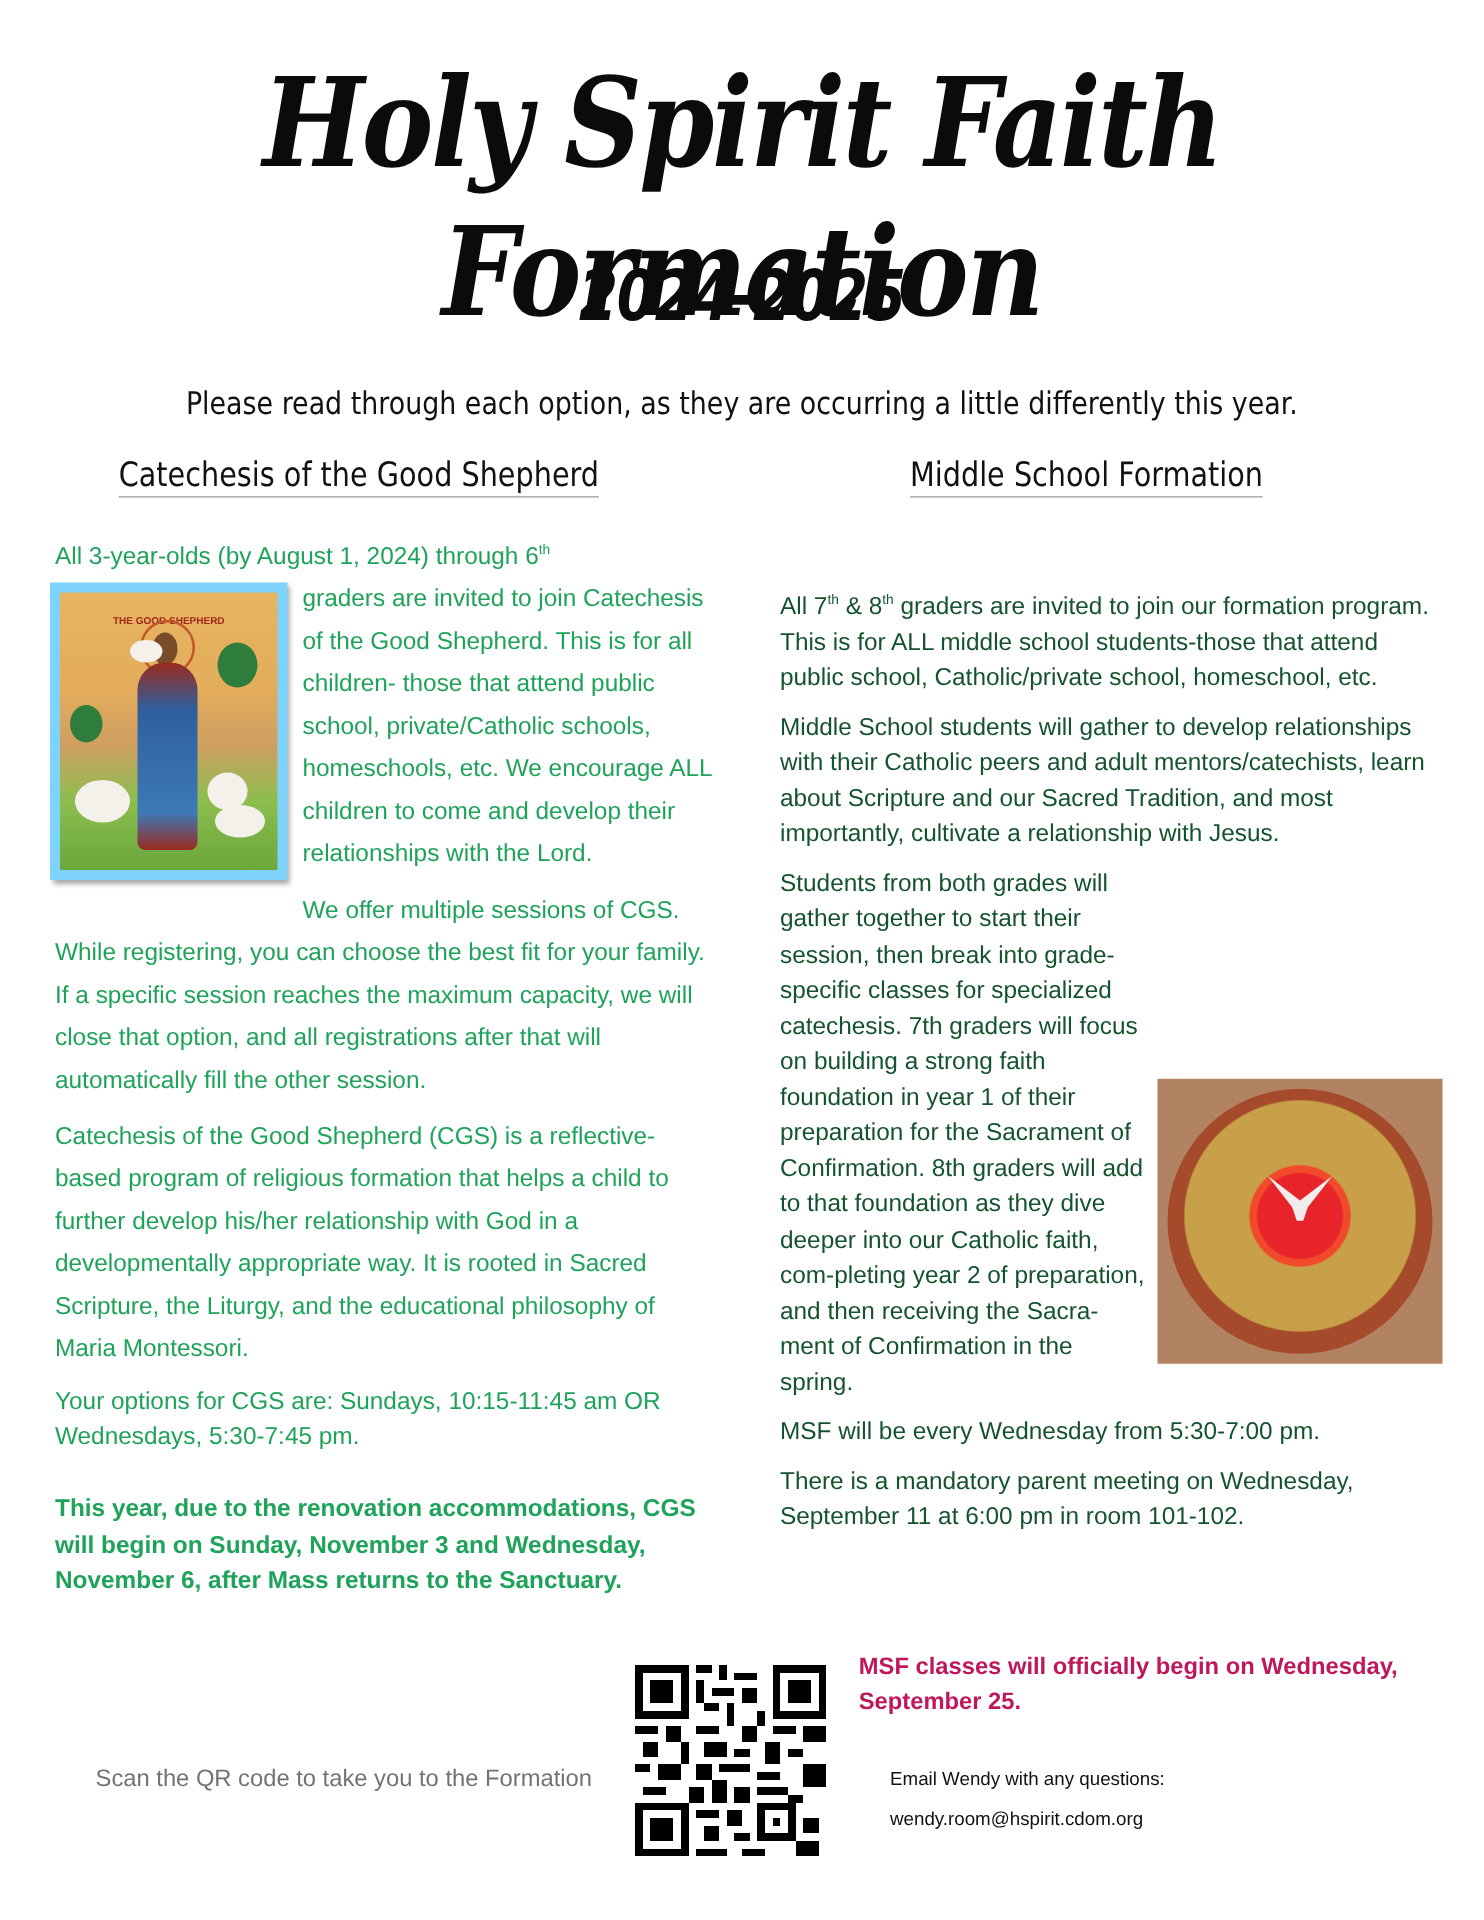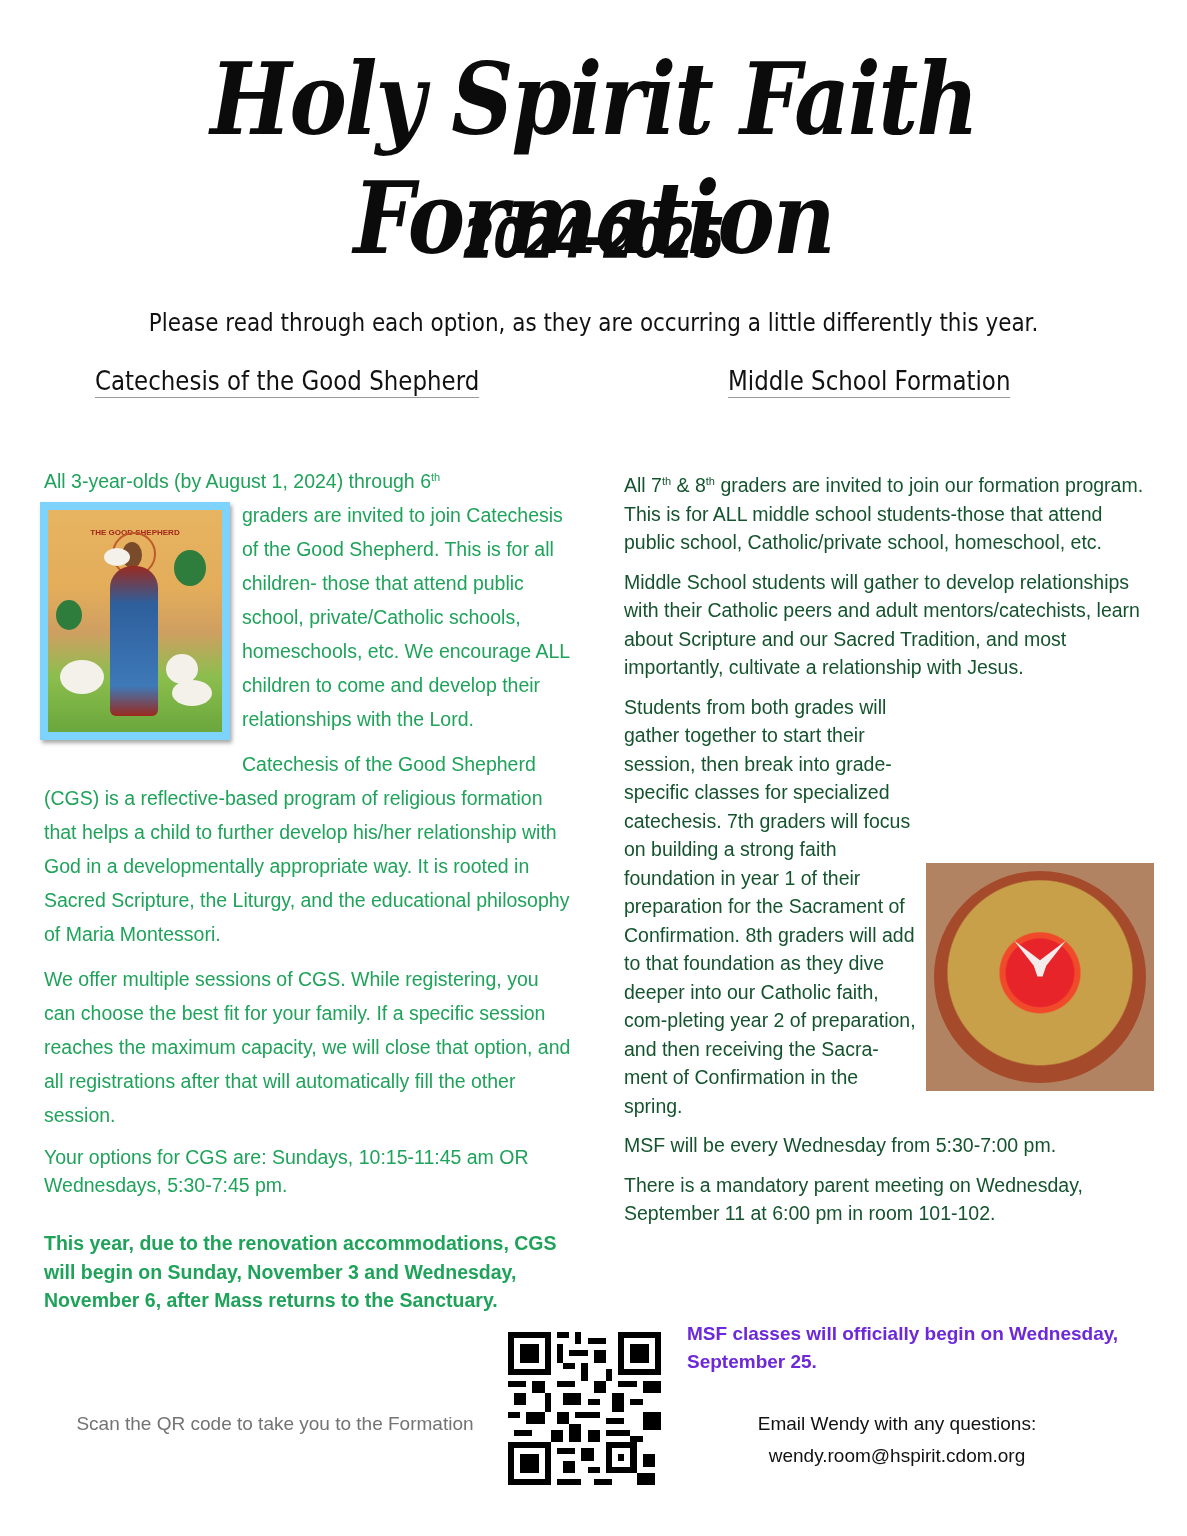--- a/index.html
+++ b/index.html
@@ -23,21 +23,21 @@
   }
   .section-heading {
     position: absolute; top: 365px; font-family: "DejaVu Sans", sans-serif;
     font-size: 27px; color: #111; border-bottom: 1.5px solid #999; padding-bottom: 1px;
     transform: scaleX(0.85); transform-origin: left center; white-space: nowrap;
   }
   .heading-left { left: 95px; }
   .heading-right { left: 728px; }
 
   .col { position: absolute; font-family: "Liberation Sans", sans-serif; font-size: 19.5px; }
-  .green { color: #1fa35a; margin-top: 36px; }
+  .green { color: #1fa35a; }
   .blue { color: #14532d; margin-top: 43px; }
 
   .col-left { left: 44px; top: 428px; width: 530px; line-height: 34px; }
   .col-right { left: 624px; top: 428px; width: 530px; line-height: 28.5px; }
 
   .col p { margin: 0 0 11px 0; }
   sup { font-size: 11px; line-height: 0; vertical-align: super; }
 
   .icon-shepherd {
     float: left; width: 190px; height: 238px; margin: 4px 12px 10px -4px;
@@ -62,30 +62,30 @@
   }
   .icon-pentecost .disc { position: absolute; left: 8px; top: 8px; width: 212px; height: 212px; border-radius: 50%;
     background: radial-gradient(circle at 50% 48%, #e8242b 0 22%, #f04a2a 23% 26%, #c9a04a 27% 60%, #a54a2a 61% 78%, #d8c060 79% 95%, #b2361f 96% 100%); }
   .icon-pentecost .dove { position: absolute; left: 88px; top: 78px; width: 52px; height: 36px; background: #f2ecec; clip-path: polygon(0 0, 50% 55%, 100% 0, 62% 70%, 55% 100%, 45% 100%, 38% 70%); }
 
   .bold { font-weight: bold; }
 
   .msf-start {
     position: absolute; left: 687px; top: 1320px; width: 480px;
     font-family: "Liberation Sans", sans-serif; font-weight: bold; font-size: 19px;
-    color: #6d28d9; line-height: 28px;
+    color: #be185d; line-height: 28px;
   }
 
   .footer-left {
     position: absolute; left: 40px; top: 1408px; width: 470px; text-align: center;
     font-family: "Liberation Sans", sans-serif; font-size: 19px; line-height: 32px; color: #737373;
   }
   .footer-right {
-    position: absolute; left: 712px; top: 1408px; width: 370px; text-align: center;
-    font-family: "Liberation Sans", sans-serif; font-size: 19px; line-height: 32px; color: #111;
+    position: absolute; left: 712px; top: 1408px; width: 370px; text-align: left;
+    font-family: "Liberation Sans", sans-serif; font-size: 15px; line-height: 32px; color: #111;
   }
   .qr {
     position: absolute; left: 508px; top: 1332px; width: 153px; height: 153px; background: #fff;
   }
   .qr svg { width: 153px; height: 153px; display: block; }
 </style>
 </head>
 <body>
 
 <div class="title">Holy Spirit Faith Formation</div>
@@ -109,22 +109,22 @@
       <div class="halo"></div>
       <div class="head"></div>
       <div class="robe"></div>
       <div class="sheep" style="left:56px;top:38px;width:26px;height:18px;"></div>
       <div class="sheep" style="left:12px;top:150px;width:44px;height:34px;"></div>
       <div class="sheep" style="left:118px;top:144px;width:32px;height:30px;"></div>
       <div class="sheep" style="left:124px;top:170px;width:40px;height:26px;"></div>
     </div>
   </div>
   <p> graders are invited to join Catechesis of the Good Shepherd.  This is for all children- those that attend public school, private/Catholic schools, homeschools, etc. We encourage ALL children to come and develop their relationships with the Lord.</p>
+  <p>We offer multiple sessions of CGS.  While registering, you can choose the best fit for your family.  If a specific session reaches the maximum capacity, we will close that option, and all registrations after that will automatically fill the other session.</p>
   <p>Catechesis of the Good Shepherd (CGS) is a reflective-based program of religious formation that helps a child to further develop his/her relationship with God in a developmentally appropriate way. It is rooted in Sacred Scripture, the Liturgy, and the educational philosophy of Maria Montessori.</p>
-  <p>We offer multiple sessions of CGS.  While registering, you can choose the best fit for your family.  If a specific session reaches the maximum capacity, we will close that option, and all registrations after that will automatically fill the other session.</p>
   <p style="line-height:28px;margin-bottom:30px;">Your options for CGS are: Sundays, 10:15-11:45 am OR Wednesdays, 5:30-7:45 pm.</p>
   <p class="bold" style="line-height:28.5px;">This year, due to the renovation accommodations, CGS will begin on Sunday, November 3 and Wednesday, November 6, after Mass returns to the Sanctuary.</p>
 </div>
 
 <div class="col col-right blue">
   <p>
     <span>All 7</span><sup>th</sup><span> &amp; 8</span><sup>th</sup><span> graders are invited to join our formation program.  This is for ALL middle school students-those that attend public school, Catholic/private school, homeschool, etc.</span>
   </p>
   <p>Middle School students will gather to develop relationships with their Catholic peers and adult mentors/catechists, learn about Scripture and our Sacred Tradition, and most importantly, cultivate a relationship with Jesus.</p>
   <div style="height:0;"></div>

